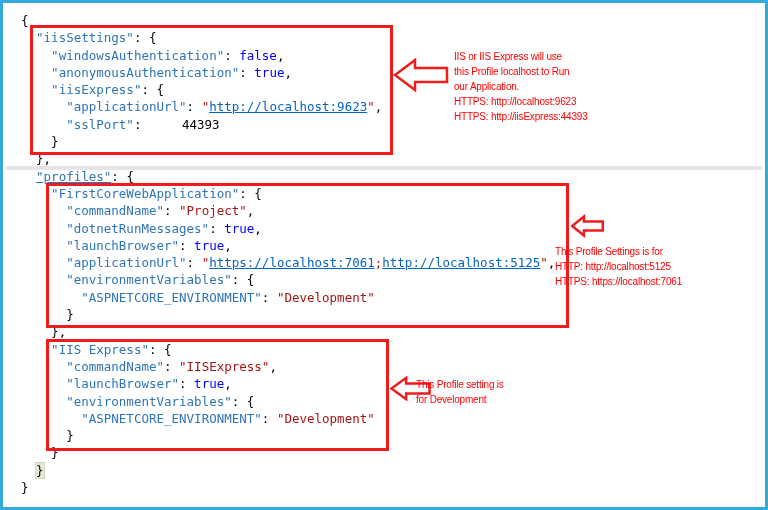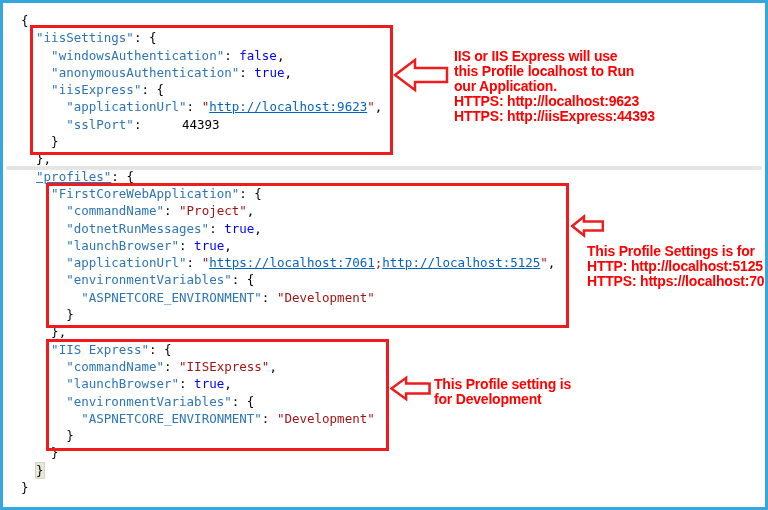--- a/index.html
+++ b/index.html
@@ -30,26 +30,26 @@
   .hbox.b1 { left:27px;  top:22px;  width:363px; height:130px; }
   .hbox.b2 { left:43px;  top:180px; width:523px; height:145px; }
   .hbox.b3 { left:43px;  top:336px; width:343px; height:112px; }
   .arrow { position:absolute; }
   .arrow.a1 { left:390px; top:53px;  width:56px; height:38px; }
   .arrow.a2 { left:568px; top:211px; width:33px; height:24px; }
   .arrow.a3 { left:387px; top:372px; width:41px; height:27px; }
   .arrow svg { display:block; width:100%; height:100%; }
   .ann {
     position:absolute; color:var(--annotation,#FF0000);
-    font-weight:bold; font-size:14px; line-height:15px; letter-spacing:-0.2px;
+    font-weight:normal; font-size:10px; line-height:15px; letter-spacing:-0.2px;
     white-space:nowrap;
   }
   .ann.t1 { left:451px; top:46px;  }
-  .ann.t2 { left:584px; top:241px; }
-  .ann.t3 { left:431px; top:374px; }
+  .ann.t2 { left:552px; top:241px; }
+  .ann.t3 { left:413px; top:374px; }
 </style>
 </head>
 <body>
 
 <div class="frame">
 
   <div class="seam"></div>
 
   <div class="editor"><div class="code-line"><span></span><span class="tok-punct">{</span></div><div class="code-line"><span>  </span><span class="tok-key">"iisSettings"</span><span class="tok-punct">: {</span></div><div class="code-line"><span>    </span><span class="tok-key">"windowsAuthentication"</span><span class="tok-punct">: </span><span class="tok-kw">false</span><span class="tok-punct">,</span></div><div class="code-line"><span>    </span><span class="tok-key">"anonymousAuthentication"</span><span class="tok-punct">: </span><span class="tok-kw">true</span><span class="tok-punct">,</span></div><div class="code-line"><span>    </span><span class="tok-key">"iisExpress"</span><span class="tok-punct">: {</span></div><div class="code-line"><span>      </span><span class="tok-key">"applicationUrl"</span><span class="tok-punct">: </span><span class="tok-str">"</span><span class="tok-link">http://localhost:9623</span><span class="tok-str">"</span><span class="tok-punct">,</span></div><div class="code-line"><span>      </span><span class="tok-key">"sslPort"</span><span class="tok-punct">: </span><span class="tok-num">44393</span></div><div class="code-line"><span>    </span><span class="tok-punct">}</span></div><div class="code-line"><span>  </span><span class="tok-punct">},</span></div><div class="code-line"><span>  </span><span class="tok-key u">"profiles"</span><span class="tok-punct">: {</span></div><div class="code-line"><span>    </span><span class="tok-key">"FirstCoreWebApplication"</span><span class="tok-punct">: {</span></div><div class="code-line"><span>      </span><span class="tok-key">"commandName"</span><span class="tok-punct">: </span><span class="tok-str">"Project"</span><span class="tok-punct">,</span></div><div class="code-line"><span>      </span><span class="tok-key">"dotnetRunMessages"</span><span class="tok-punct">: </span><span class="tok-kw">true</span><span class="tok-punct">,</span></div><div class="code-line"><span>      </span><span class="tok-key">"launchBrowser"</span><span class="tok-punct">: </span><span class="tok-kw">true</span><span class="tok-punct">,</span></div><div class="code-line"><span>      </span><span class="tok-key">"applicationUrl"</span><span class="tok-punct">: </span><span class="tok-str">"</span><span class="tok-link">https://localhost:7061</span><span class="tok-str">;</span><span class="tok-link">http://localhost:5125</span><span class="tok-str">"</span><span class="tok-punct">,</span></div><div class="code-line"><span>      </span><span class="tok-key">"environmentVariables"</span><span class="tok-punct">: {</span></div><div class="code-line"><span>        </span><span class="tok-key">"ASPNETCORE_ENVIRONMENT"</span><span class="tok-punct">: </span><span class="tok-str">"Development"</span></div><div class="code-line"><span>      </span><span class="tok-punct">}</span></div><div class="code-line"><span>    </span><span class="tok-punct">},</span></div><div class="code-line"><span>    </span><span class="tok-key">"IIS Express"</span><span class="tok-punct">: {</span></div><div class="code-line"><span>      </span><span class="tok-key">"commandName"</span><span class="tok-punct">: </span><span class="tok-str">"IISExpress"</span><span class="tok-punct">,</span></div><div class="code-line"><span>      </span><span class="tok-key">"launchBrowser"</span><span class="tok-punct">: </span><span class="tok-kw">true</span><span class="tok-punct">,</span></div><div class="code-line"><span>      </span><span class="tok-key">"environmentVariables"</span><span class="tok-punct">: {</span></div><div class="code-line"><span>        </span><span class="tok-key">"ASPNETCORE_ENVIRONMENT"</span><span class="tok-punct">: </span><span class="tok-str">"Development"</span></div><div class="code-line"><span>      </span><span class="tok-punct">}</span></div><div class="code-line"><span>    </span><span class="tok-punct">}</span></div><div class="code-line"><span>  </span><span class="tok-punct hl">}</span></div><div class="code-line"><span></span><span class="tok-punct">}</span></div></div>
 

